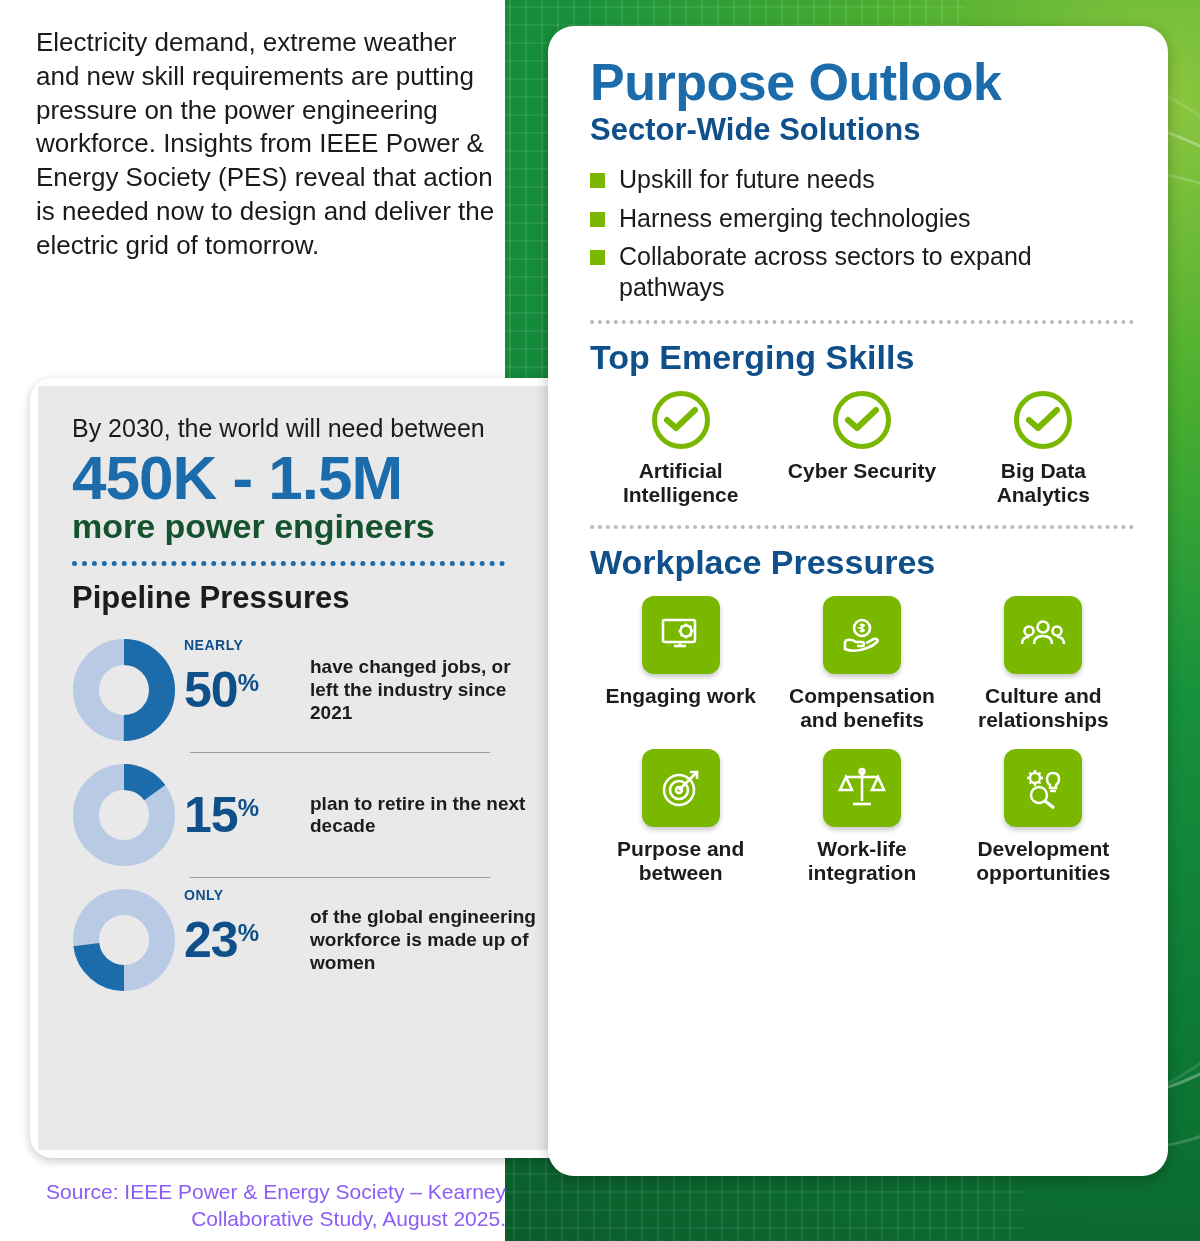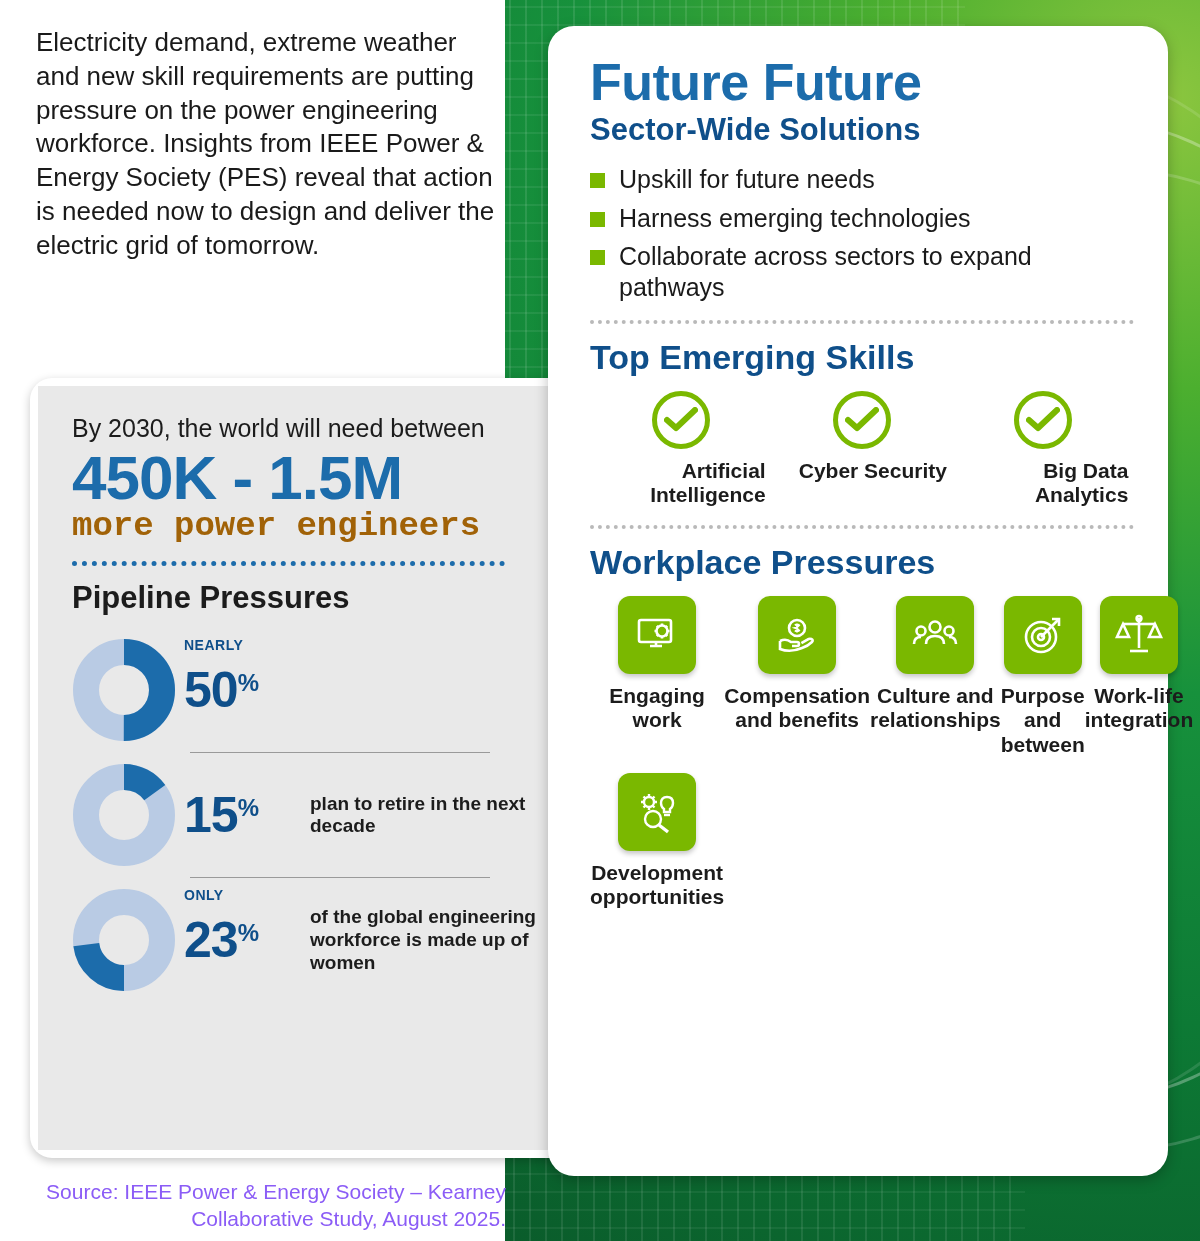--- a/index.html
+++ b/index.html
@@ -72,24 +72,23 @@
     margin-bottom: 4px;
   }
   .shortage-sub {
     font-size: 25px; color: #1c1c1c; margin-bottom: 2px;
   }
   .big-number {
     font-size: 62px; font-weight: bold; color: #1c6cab;
     letter-spacing: -1px; line-height: 1.05;
   }
   .big-number-sub {
-    font-size: 34px; font-weight: bold; color: #a16207;
+    font-size: 34px; font-weight: bold; color: #14532d;
     line-height: 1.1;
     margin-top: -2px;
-    font-family: Liberation Mono, monospace;
   }
   .dotted-sep {
     margin: 16px 0 14px 0;
     border-top: 5px dotted #1c6cab;
     width: 92%;
   }
   .pipeline-title {
     font-size: 31px; font-weight: bold; color: #1c1c1c;
     margin-bottom: 12px;
   }
@@ -159,37 +158,37 @@
   }
   .dotted-grey {
     border-top: 4px dotted #b9b9b9;
     margin: 18px 0 14px 0;
   }
   .sect-title {
     font-size: 34px; font-weight: bold; color: #0f4f8a;
     margin-bottom: 14px;
   }
   .skills {
-    display: flex; justify-content: space-around; text-align: right;
+    display: flex; justify-content: space-around; text-align: center;
     margin-bottom: 10px;
   }
   .skill { width: 170px; }
   .check {
     width: 58px; height: 58px; border: 5px solid #7ab800;
     border-radius: 50%;
     margin: 0 auto 10px auto;
     display: flex; align-items: center; justify-content: center;
   }
   .check svg { display: block; }
   .skill-label {
     font-size: 21px; font-weight: bold; color: #1c1c1c; line-height: 1.15;
   }
 
   .prio-grid {
-    display: grid; grid-template-columns: repeat(5, 1fr);
+    display: grid; grid-template-columns: repeat(3, 1fr);
     row-gap: 16px; margin-top: 6px;
   }
   .prio { text-align: center; }
   .prio-icon {
     width: 78px; height: 78px; border-radius: 12px;
     background: #7ab800;
     margin: 0 auto 10px auto;
     box-shadow: 0 3px 5px rgba(0,0,0,0.22);
     display: flex; align-items: center; justify-content: center;
   }
@@ -226,20 +225,21 @@
           <circle cx="52" cy="52" r="38" fill="none" stroke="#1c6cab" stroke-width="26" stroke-dasharray="119.4 238.8" transform="rotate(-90 52 52)"></circle>
         </svg>
       </div>
       <div class="stat-pct">
         <div class="pct-wrap">
           <span class="qual">NEARLY</span>
           <span class="pct-num">50</span>
           <span class="pct-sign">%</span>
         </div>
       </div>
+      <div class="stat-text">have changed jobs, or left the industry since 2021</div>
     </div>
 
     <div class="row-divider"></div>
 
     <div class="stat-row">
       <div class="donut">
         <svg width="104" height="104" viewBox="0 0 104 104">
           <circle cx="52" cy="52" r="38" fill="none" stroke="#b9cbe4" stroke-width="26"></circle>
           <circle cx="52" cy="52" r="38" fill="none" stroke="#1c6cab" stroke-width="26" stroke-dasharray="35.8 238.8" transform="rotate(-90 52 52)"></circle>
         </svg>
@@ -271,21 +271,21 @@
         </div>
       </div>
       <div class="stat-text">of the global engineering workforce is made up of women</div>
     </div>
   </div>
 </div>
 
 <div class="source">Source: IEEE Power &amp; Energy Society – Kearney Collaborative Study, August 2025.</div>
 
 <div class="right-card">
-  <div class="fo-title">Future Future</div>
+  <div class="fo-title">Purpose Outlook</div>
   <div class="fo-sub">Sector-Wide Solutions</div>
 
   <ul class="bullets">
     <li>
       <span class="sq"></span>
       <span>Upskill for future needs</span>
     </li>
     <li>
       <span class="sq"></span>
       <span>Harness emerging technologies</span>

